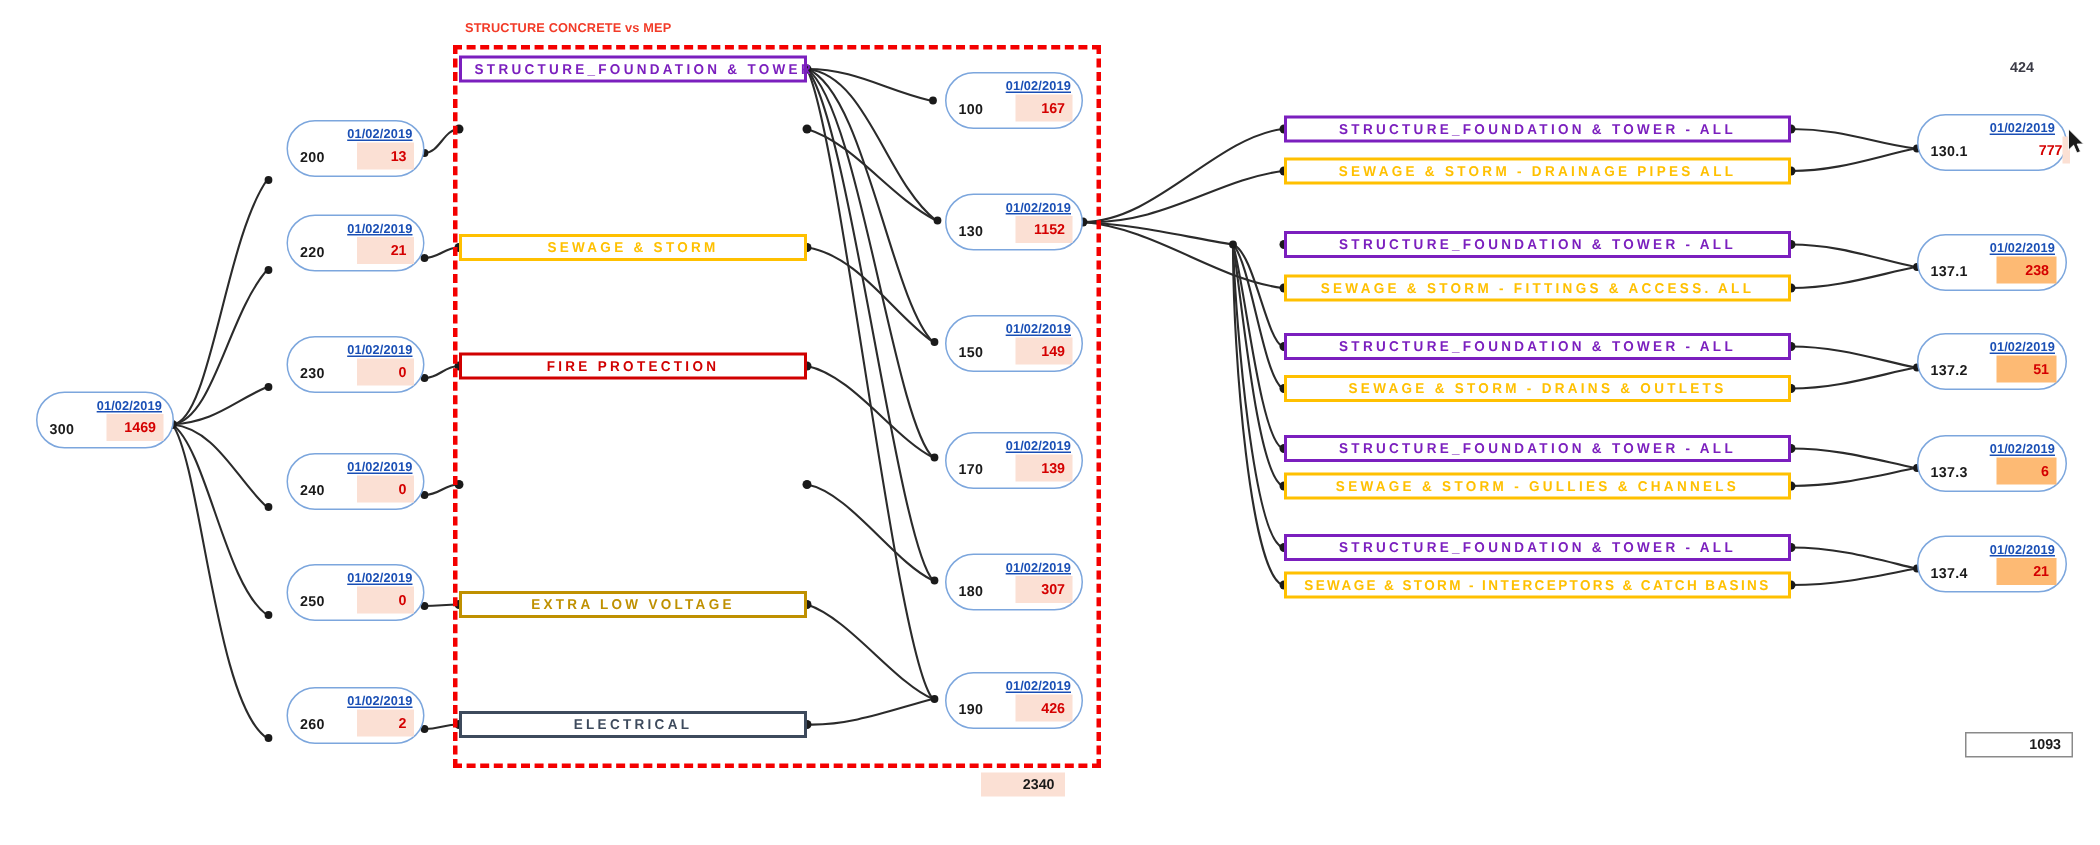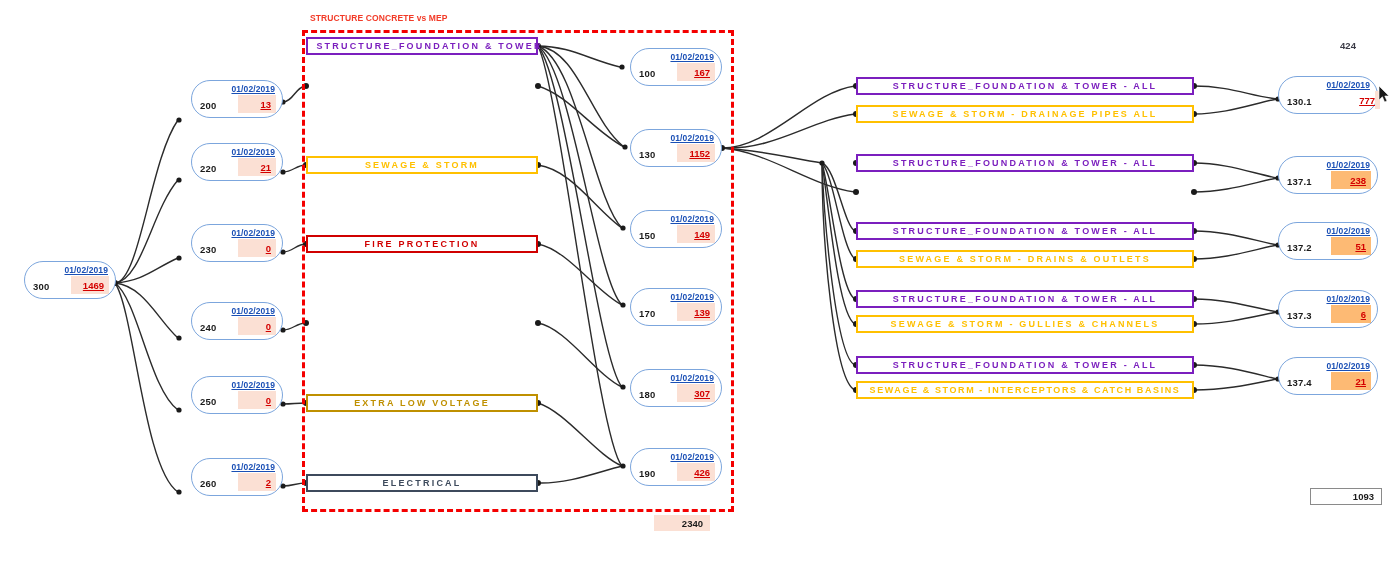--- a/index.html
+++ b/index.html
@@ -13,21 +13,21 @@
 
   
   .pill{position:absolute;box-sizing:border-box;border:1.4px solid #7ca6dd;
         border-radius:22px;background:#ffffff;display:flex;align-items:flex-end;
         z-index:5;}
   .pill .pbody{position:relative;width:100%;height:100%;}
   .pill .pcode{position:absolute;left:8px;bottom:6px;font-size:9.5px;font-weight:bold;color:#1a1a1a;
         letter-spacing:.2px;}
   .pill .pval{position:absolute;right:6px;bottom:4px;top:14px;left:46px;
         display:flex;align-items:center;justify-content:flex-end;
-        padding-right:5px;font-size:9.5px;font-weight:bold;color:#d40000;text-decoration:underline;}
+        padding-right:5px;font-size:9.5px;font-weight:bold;color:#d40000;}
   .pill .pval.pink{background:#fbe0d4;}
   .pill .pval.yellow{background:#fdba74;text-align:center;}
   .pill .pdate{position:absolute;right:7px;top:3px;font-size:8.5px;color:#1a4fb5;
         text-decoration:underline;font-weight:bold;letter-spacing:.1px;}
 
   
   .bar{position:absolute;box-sizing:border-box;background:#ffffff;
        display:flex;align-items:center;justify-content:center;z-index:4;}
   .bar .blabel{font-size:9px;font-weight:bold;letter-spacing:2.2px;white-space:nowrap;
        transform:scaleY(1.05);}
@@ -282,20 +282,23 @@
   <div class="bar" style="left:846px;top:77px;width:338px;height:18px;border:2.5px solid #7b1fbe;">
     <span class="blabel" style="color:#7b1fbe;">STRUCTURE_FOUNDATION &amp; TOWER - ALL</span>
   </div>
   <div class="bar" style="left:846px;top:105px;width:338px;height:18px;border:2.5px solid #ffc000;">
     <span class="blabel" style="color:#ffc000;">SEWAGE &amp; STORM - DRAINAGE PIPES ALL</span>
   </div>
 
   <div class="bar" style="left:846px;top:154px;width:338px;height:18px;border:2.5px solid #7b1fbe;">
     <span class="blabel" style="color:#7b1fbe;">STRUCTURE_FOUNDATION &amp; TOWER - ALL</span>
   </div>
+  <div class="bar" style="left:846px;top:183px;width:338px;height:18px;border:2.5px solid #ffc000;">
+    <span class="blabel" style="color:#ffc000;">SEWAGE &amp; STORM - FITTINGS &amp; ACCESS. ALL</span>
+  </div>
 
   <div class="bar" style="left:846px;top:222px;width:338px;height:18px;border:2.5px solid #7b1fbe;">
     <span class="blabel" style="color:#7b1fbe;">STRUCTURE_FOUNDATION &amp; TOWER - ALL</span>
   </div>
   <div class="bar" style="left:846px;top:250px;width:338px;height:18px;border:2.5px solid #ffc000;">
     <span class="blabel" style="color:#ffc000;">SEWAGE &amp; STORM - DRAINS &amp; OUTLETS</span>
   </div>
 
   <div class="bar" style="left:846px;top:290px;width:338px;height:18px;border:2.5px solid #7b1fbe;">
     <span class="blabel" style="color:#7b1fbe;">STRUCTURE_FOUNDATION &amp; TOWER - ALL</span>

